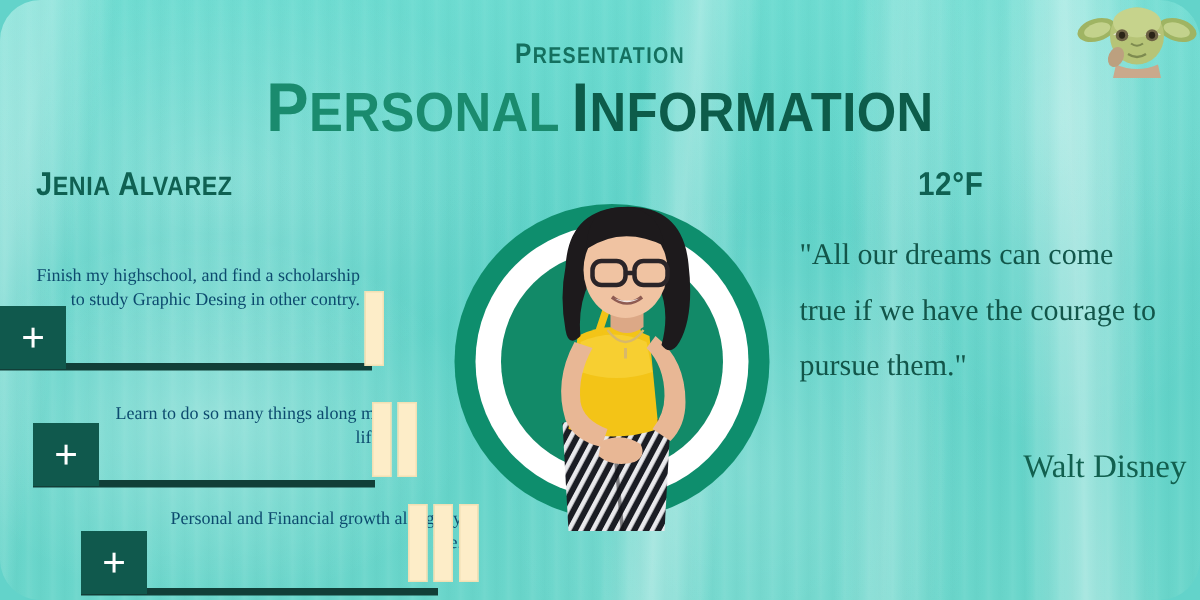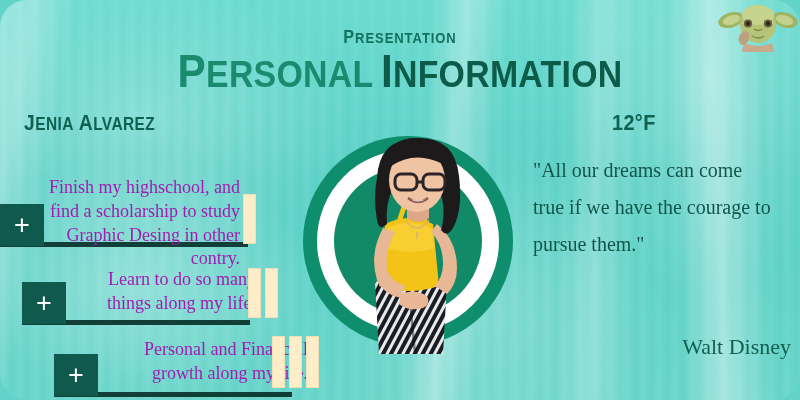--- a/index.html
+++ b/index.html
@@ -91,21 +91,21 @@
     display:flex;align-items:center;justify-content:center;
     font-size:27px;font-weight:400;line-height:1;
     font-family:"Liberation Sans",sans-serif;
   }
   .goal-rule{
     position:absolute;left:0;height:5px;background:#113f38;
   }
   .goal-text{
     position:absolute;top:0;
     font-family:"Liberation Serif",serif;
-    font-size:18px;line-height:1.32;color:#a21caf;
+    font-size:12px;line-height:1.32;color:#0c4a6e;
     text-align:right;
   }
   .bars{position:absolute;display:flex;gap:4px;}
   .bars i{display:block;width:11px;background:#fdedc8;border:1px solid #f2e0b4;}
 
   
   #goal1{left:0px;top:190px;width:280px;}
   #goal1 .goal-rule{top:52px;width:248px;}
   #goal1 .goal-text{left:22px;width:218px;top:-14px;}
   #goal1 .bars{left:243px;top:4px;height:48px;}
@@ -148,21 +148,21 @@
     position:absolute;left:533px;top:152px;width:290px;
     font-family:"Liberation Serif",serif;
     font-size:20px;line-height:1.84;color:#12564a;
     white-space:nowrap;
   }
   .quote .ln{display:block;}
   .quote-author{
     position:absolute;left:533px;top:298px;width:258px;
     text-align:right;
     font-family:"Liberation Serif",serif;
-    font-size:22px;color:#12604f;margin-top:36px;
+    font-size:22px;color:#12604f;
   }
 </style>
 </head>
 <body>
 
 <div id="slide">
 
   <div class="bg-base"></div>
   <div class="bg-streaks"></div>
   <div class="bg-wash"></div>

